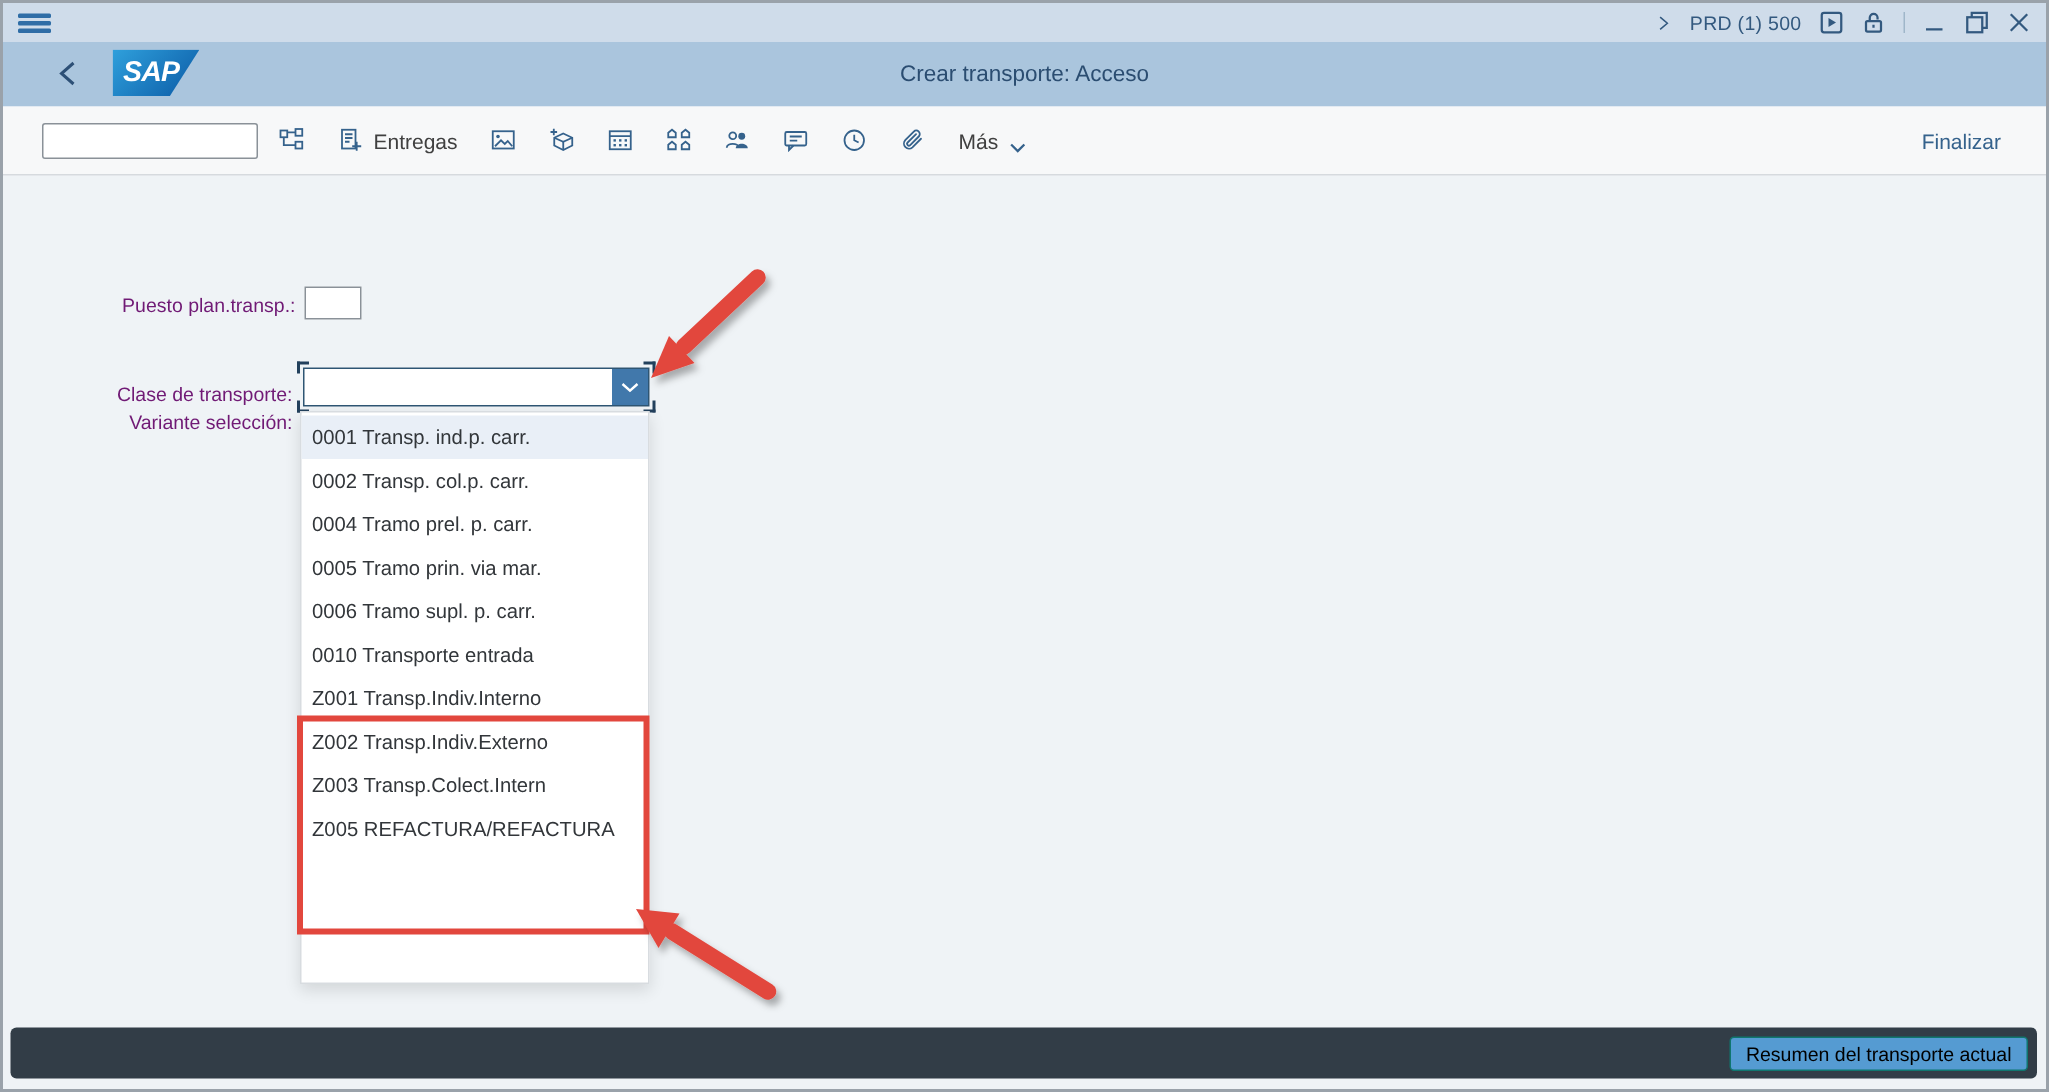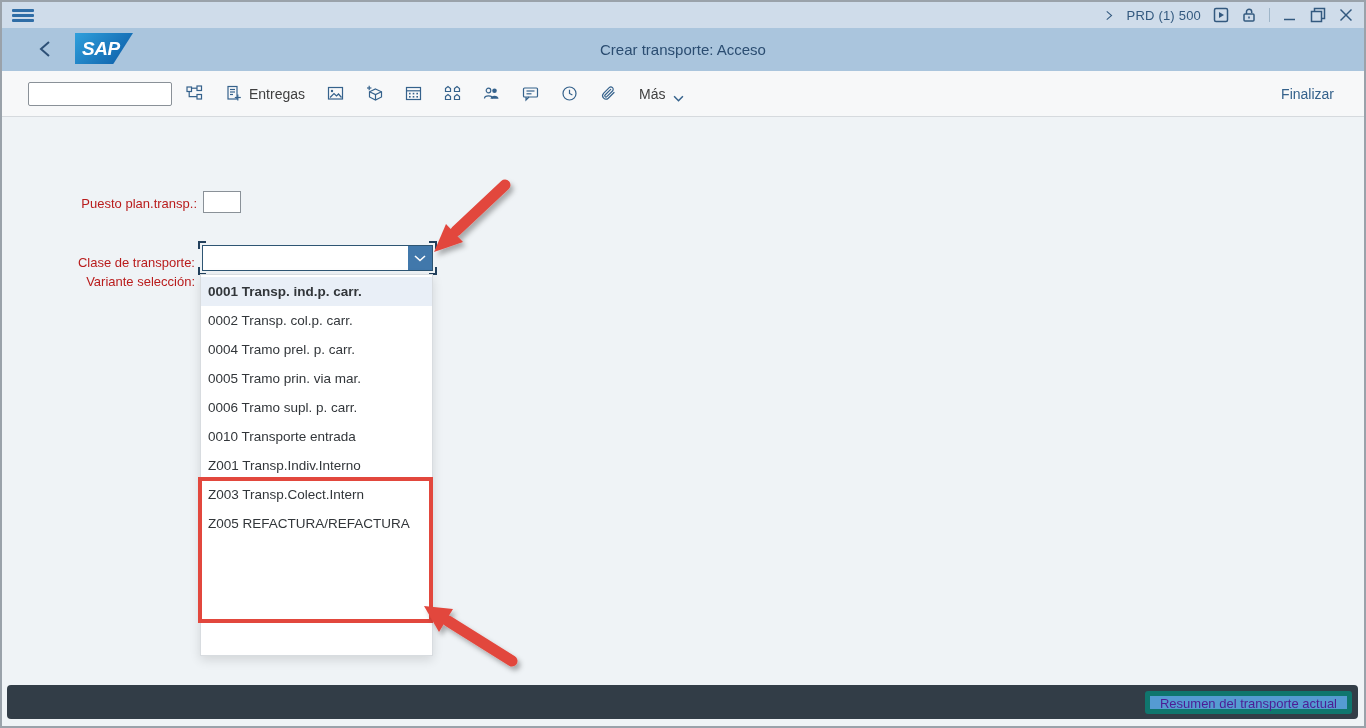--- a/index.html
+++ b/index.html
@@ -37,51 +37,51 @@
   .cmd-combo input{border:0;outline:0;flex:1;height:100%;font:13px "Liberation Sans",sans-serif;padding:0 4px;background:transparent;}
   .cmd-combo svg{margin-right:5px;}
   .tb-icons{left:186px;top:71px;height:45px;display:flex;align-items:center;gap:22px;}
   .tb-btn{display:flex;align-items:flex-end;gap:7px;color:#404040;font-size:14px;cursor:pointer;}
   .tb-ico{width:17px;height:17px;display:block;}
   .tb-ico *{stroke:#35628c;fill:none;stroke-width:1.2;}
   .tb-ico .fill{fill:#35628c;stroke:none;}
   .finalizar{right:32px;top:71px;height:45px;display:flex;align-items:center;color:#35628c;font-size:14px;cursor:pointer;text-align:center;}
 
   
-  .flabel{color:#b91c1c;font-size:13px;text-align:right;width:197px;left:0;}
+  .flabel{color:#701a75;font-size:13px;text-align:right;width:197px;left:0;}
   .puesto-input{left:203px;top:191px;width:38px;height:22px;background:#fff;border:1px solid #8a9198;
                 font:13px "Liberation Sans",sans-serif;padding:0 3px;box-sizing:border-box;}
   .clase-combo{left:202px;top:245px;width:231px;height:26px;background:#fff;border:1.5px solid #2e5573;
                box-sizing:border-box;display:flex;}
   .clase-combo input{border:0;outline:0;flex:1;font:13px "Liberation Sans",sans-serif;padding:0 5px;background:transparent;}
   .dd-btn{width:24px;height:100%;background:var(--dropdown-button);display:flex;align-items:center;justify-content:center;cursor:pointer;}
   .dd-btn svg *{stroke:#fff;fill:none;stroke-width:1.6;}
   .corner{position:absolute;width:6px;height:6px;border:0 solid #22405c;}
   .c-tl{left:-5px;top:-5px;border-left-width:2px;border-top-width:2px;}
   .c-tr{right:-5px;top:-5px;border-right-width:2px;border-top-width:2px;}
   .c-bl{left:-5px;bottom:-5px;border-left-width:2px;border-bottom-width:2px;}
   .c-br{right:-5px;bottom:-5px;border-right-width:2px;border-bottom-width:2px;}
 
   
   .dd-panel{left:200px;top:274px;width:233px;height:382px;background:#fff;border:1px solid #d8dce0;
             box-sizing:border-box;box-shadow:0 4px 10px rgba(0,0,0,.12);z-index:10;padding-top:2px;}
   .dd-item{height:29px;line-height:29px;padding-left:7px;font-size:13.5px;color:#32363a;cursor:pointer;white-space:nowrap;}
-  .dd-item.selected{background:var(--selected-row);font-weight:bold;}
+  .dd-item.selected{background:var(--selected-row);}
 
   
   .annot-rect{left:198px;top:477px;width:235px;height:146px;border:4px solid var(--annotation);
               box-sizing:border-box;z-index:20;pointer-events:none;}
   .annot-svg{left:0;top:0;width:1366px;height:728px;z-index:30;pointer-events:none;}
   .annot-svg .shaft{stroke:var(--annotation);stroke-width:11;stroke-linecap:round;fill:none;}
   .annot-svg .head{fill:var(--annotation);stroke:none;}
 
   
   .footer{left:7px;top:685px;width:1351px;height:34px;background:var(--footer-bg);border-radius:4px;
           display:flex;align-items:center;justify-content:flex-end;padding-right:6px;box-sizing:border-box;}
-  .footer-btn{background:var(--footer-button);border:5px solid #0f766e;border-radius:3px;color:#4c1d95;
+  .footer-btn{background:var(--footer-button);border:1px solid #0f766e;border-radius:3px;color:#000000;
               font:13px "Liberation Sans",sans-serif;height:23px;padding:0 10px;cursor:pointer;}
 </style>
 </head>
 <body>
 
 <div class="screen">
 
   <div class="abs topbar">
     <div class="abs menu-btn">
         <span></span>
@@ -246,20 +246,21 @@
   <div class="abs flabel" style="top:274px;width:195px">Variante selección:</div>
 
   <div class="abs dd-panel">
       <div class="dd-item selected">0001 Transp. ind.p. carr.</div>
       <div class="dd-item">0002 Transp. col.p. carr.</div>
       <div class="dd-item">0004 Tramo prel. p. carr.</div>
       <div class="dd-item">0005 Tramo prin. via mar.</div>
       <div class="dd-item">0006 Tramo supl. p. carr.</div>
       <div class="dd-item">0010 Transporte entrada</div>
       <div class="dd-item">Z001 Transp.Indiv.Interno</div>
+      <div class="dd-item">Z002 Transp.Indiv.Externo</div>
       <div class="dd-item">Z003 Transp.Colect.Intern</div>
       <div class="dd-item">Z005 REFACTURA/REFACTURA</div>
     </div>
 
   <div class="abs annot-rect"></div>
   <svg class="abs annot-svg" viewBox="0 0 1366 728">
     <defs>
         <filter id="ds" x="-30%" y="-30%" width="160%" height="160%">
           <feDropShadow dx="3" dy="4" stdDeviation="2.5" flood-opacity="0.3"></feDropShadow>
         </filter>

